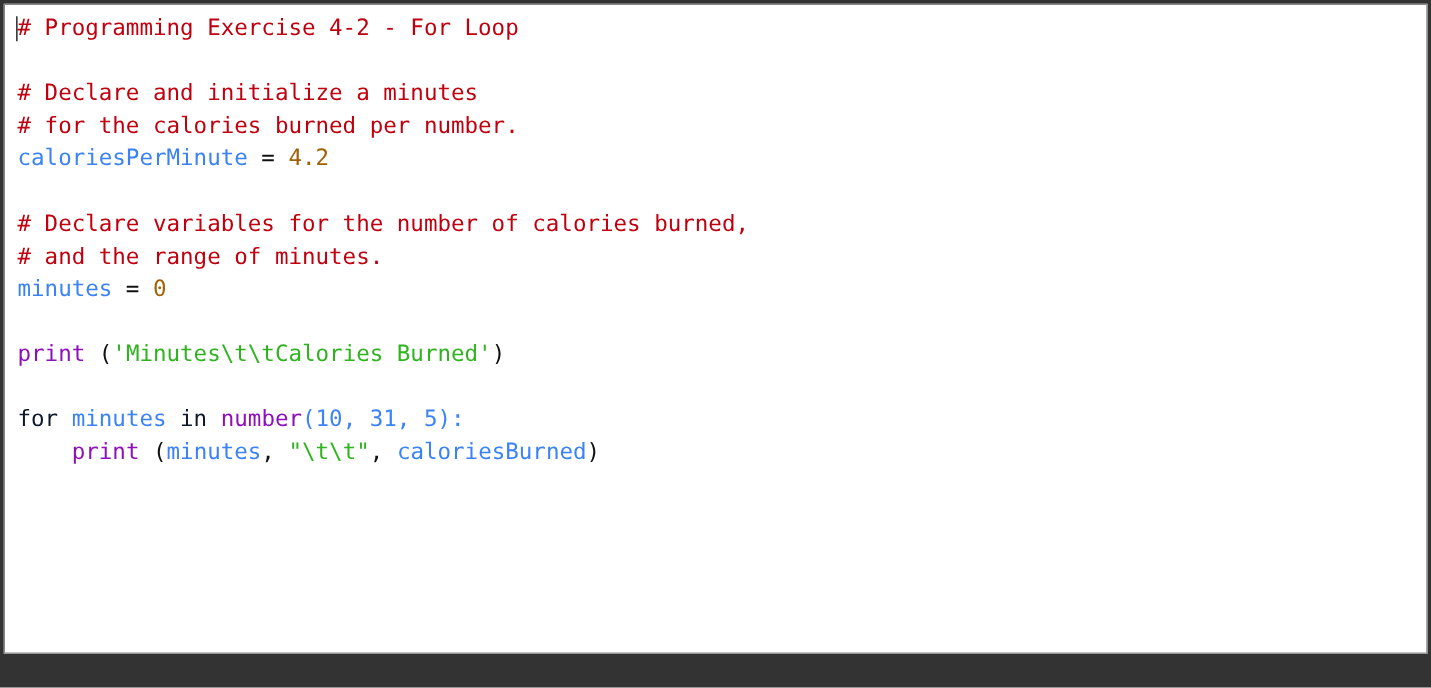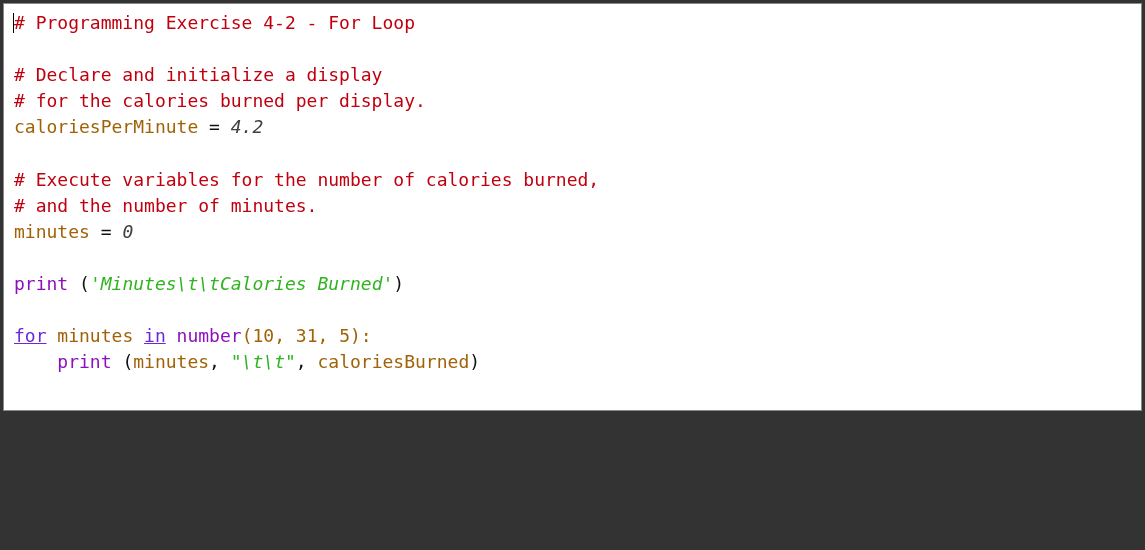--- a/index.html
+++ b/index.html
@@ -11,59 +11,59 @@
       background: #333;
       padding: 3px;
       font-family: "Menlo", "Monaco", "Consolas", monospace;
       font-size: 18px;
       line-height: 1.45;
     }
     .editor {
       background: #fff;
       border: 1px solid #888;
       padding: 6px 10px 60px 10px;
-      height: 408px;
+      height: 520px;
       width: 1139px;
       margin: 0 auto;
       overflow: hidden;
     }
     .line {
       white-space: pre;
       font-family: inherit;
     }
     .cursor {
       display: inline-block;
       width: 1px;
       height: 1.1em;
       background: #000;
       vertical-align: text-bottom;
       margin-right: -1px;
       position: relative;
       left: -1px;
     }
     .c-comment { color: #c0000f; }
-    .c-keyword { color: #6d28d9; text-decoration: underline; }
+    .c-keyword { color: #0f172a; }
     .c-builtin { color: #8e0fbc; margin-top: 40px; }
-    .c-string { color: #2fb41f; font-style: italic; }
-    .c-ident { color: #a16207; }
+    .c-string { color: #2fb41f; }
+    .c-ident { color: #3b82f6; }
     .c-op { color: #111; }
-    .c-num { color: #404040; font-style: italic; }
+    .c-num { color: #a16207; }
     .c-paren { color: #111; }
   </style>
 </head>
 <body>
 
 <div class="editor">
   <div class="line"><span class="cursor"></span><span class="c-comment"># Programming Exercise 4-2 - For Loop</span></div>
   <div class="line"> </div>
-  <div class="line"><span class="c-comment"># Declare and initialize a display</span></div>
-  <div class="line"><span class="c-comment"># for the calories burned per display.</span></div>
+  <div class="line"><span class="c-comment"># Declare and initialize a minutes</span></div>
+  <div class="line"><span class="c-comment"># for the calories burned per number.</span></div>
   <div class="line"><span class="c-ident">caloriesPerMinute</span><span class="c-op"> = </span><span class="c-num">4.2</span></div>
   <div class="line"> </div>
-  <div class="line"><span class="c-comment"># Execute variables for the number of calories burned,</span></div>
-  <div class="line"><span class="c-comment"># and the number of minutes.</span></div>
+  <div class="line"><span class="c-comment"># Declare variables for the number of calories burned,</span></div>
+  <div class="line"><span class="c-comment"># and the range of minutes.</span></div>
   <div class="line"><span class="c-ident">minutes</span><span class="c-op"> = </span><span class="c-num">0</span></div>
   <div class="line"> </div>
   <div class="line"><span class="c-builtin">print</span><span> </span><span class="c-paren">(</span><span class="c-string">'Minutes\t\tCalories Burned'</span><span class="c-paren">)</span></div>
   <div class="line"> </div>
   <div class="line"><span class="c-keyword">for</span><span> </span><span class="c-ident">minutes</span><span> </span><span class="c-keyword">in</span><span> </span><span class="c-builtin">number</span><span class="c-ident">(10, 31, 5):</span></div>
   <div class="line"><span>    </span><span class="c-builtin">print</span><span> </span><span class="c-paren">(</span><span class="c-ident">minutes</span><span class="c-op">, </span><span class="c-string">"\t\t"</span><span class="c-op">, </span><span class="c-ident">caloriesBurned</span><span class="c-paren">)</span></div>
 </div>
 
 </body></html>

